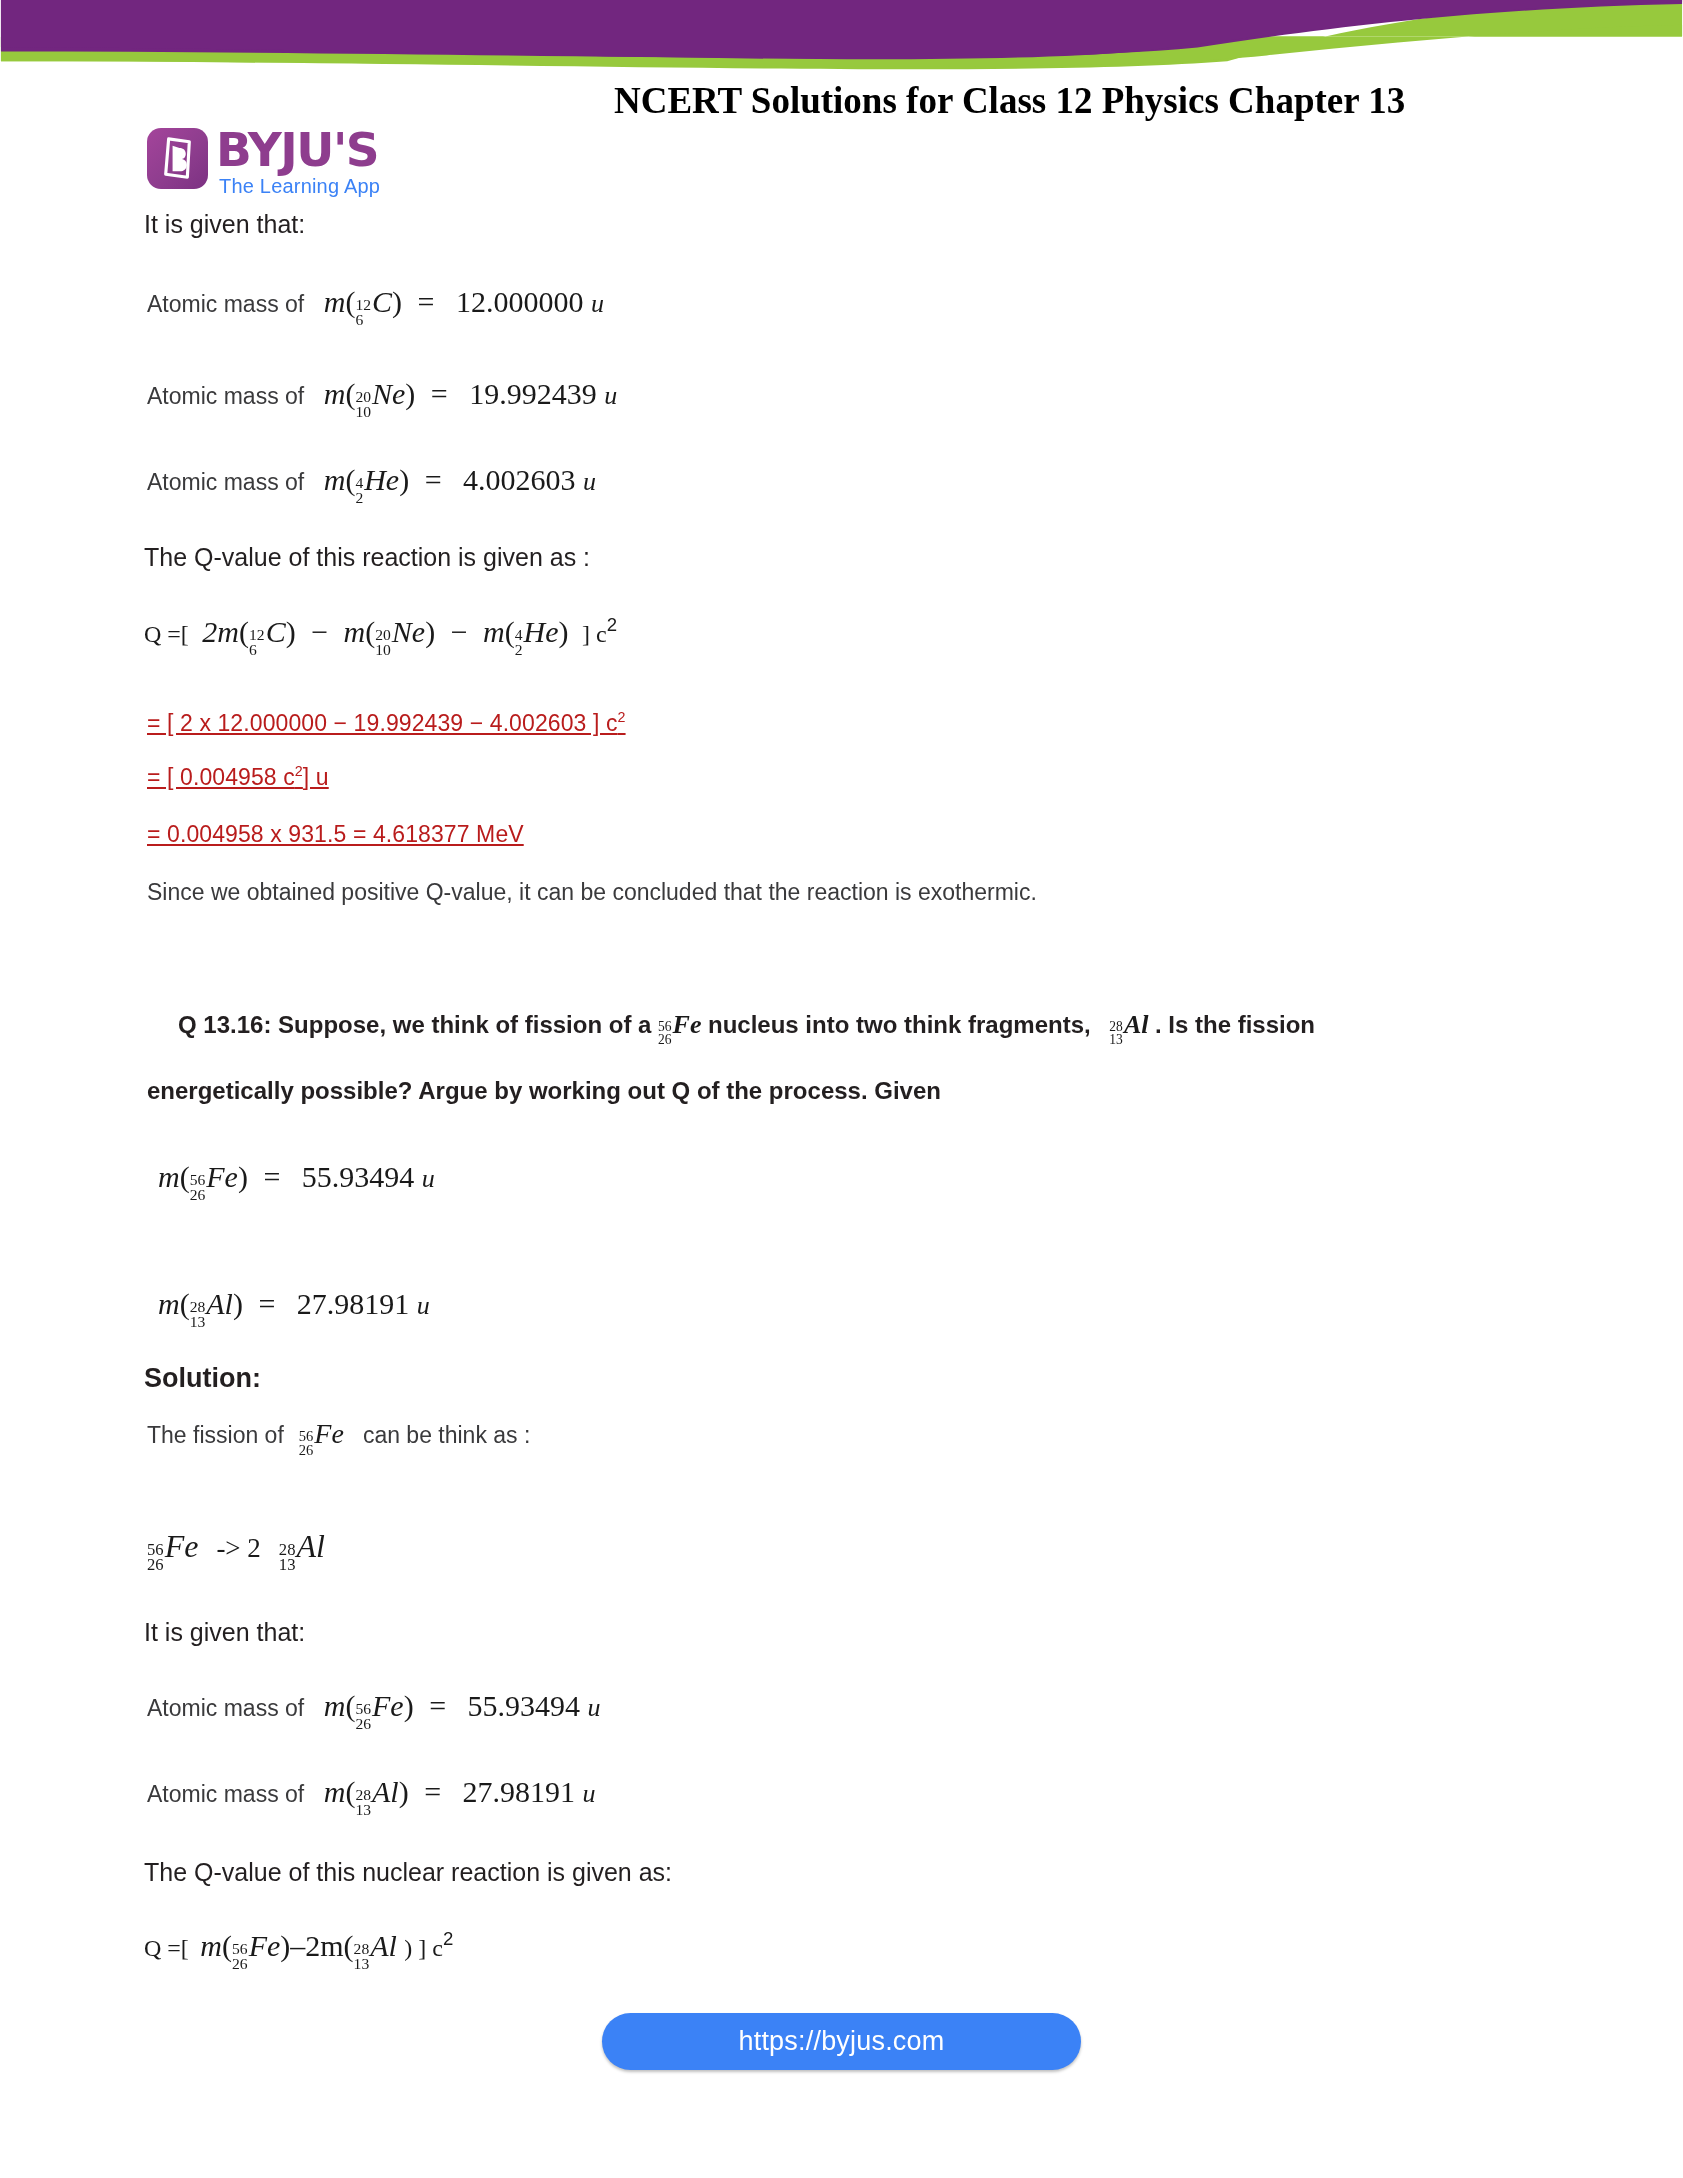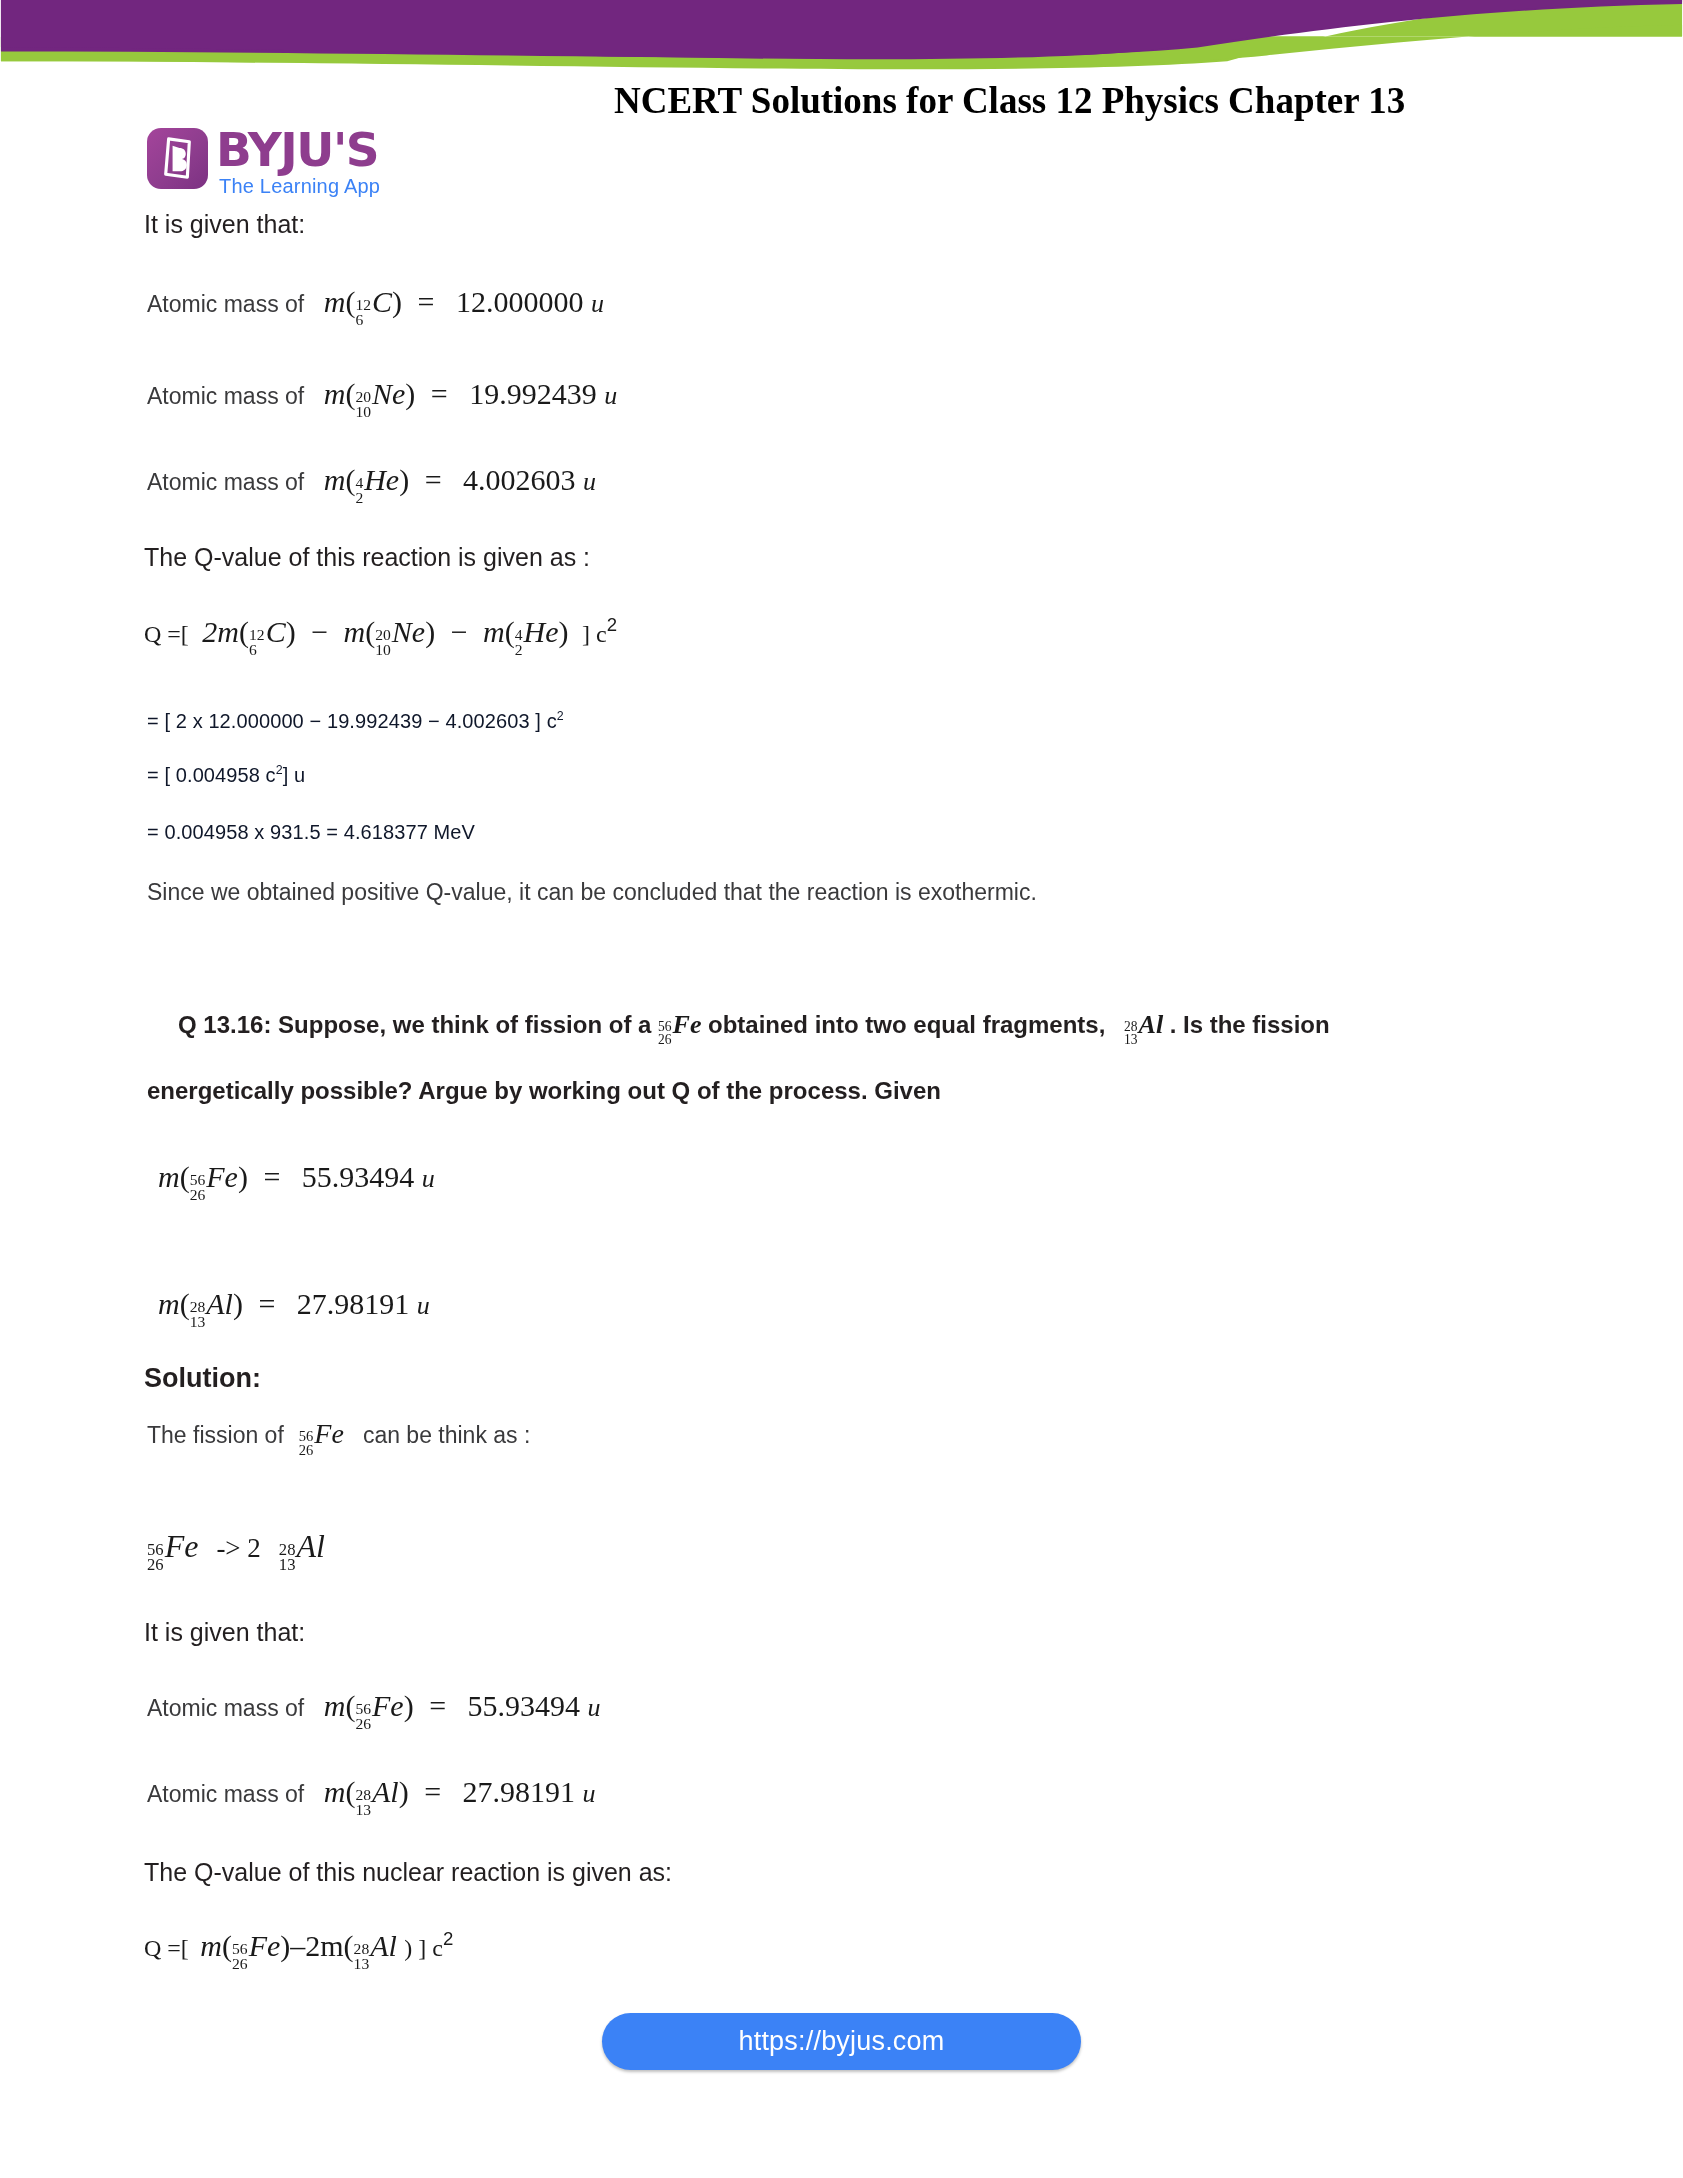--- a/index.html
+++ b/index.html
@@ -157,23 +157,24 @@
 
   sup.sq {
     font-size: .62em;
     vertical-align: super;
     font-family: "Liberation Sans", sans-serif;
     font-style: normal;
   }
 
   .calc {
     font-family: "Liberation Sans", sans-serif;
-    font-size: 20px;
-    color: #0f172a;
+    font-size: 23px;
+    color: #b91c1c;
     letter-spacing: 0.1px;
+    text-decoration: underline;
   }
 
   
   .footer-pill {
     position: absolute;
     left: 602px;
     top: 2013px;
     width: 479px;
     height: 57px;
     border-radius: 29px;
@@ -272,21 +273,21 @@
 
   <div class="ln calc" style="left:147px; top:821px;">= 0.004958 x 931.5 = 4.618377 MeV</div>
 
   <div class="ln txt-sm" style="left:147px; top:879px;">Since we obtained positive Q-value, it can be concluded that the reaction is exothermic.</div>
 
   <div class="ln qhead" style="left:178px; top:1010px;">
     <span>Q 13.16: Suppose, we think of fission of a</span>
     <span class="math" style="font-size:26px">
       <span class="iso"><b>56</b><i>26</i></span><span class="el">Fe</span>
     </span>
-    <span>obtained into two equal fragments,</span>
+    <span>nucleus into two think fragments,</span>
     <span class="math" style="font-size:26px;padding-left:12px">
       <span class="iso"><b>28</b><i>13</i></span><span class="el">Al</span>
     </span>
     <span>. Is the fission</span>
   </div>
 
   <div class="ln qhead" style="left:147px; top:1077px;">energetically possible? Argue by working out Q of the process. Given</div>
 
   <div class="ln math" style="left:158px; top:1160px;">
     <span>m</span><span class="up">(</span><span class="iso"><b>56</b><i>26</i></span><span class="el">Fe</span><span class="up">)</span>

